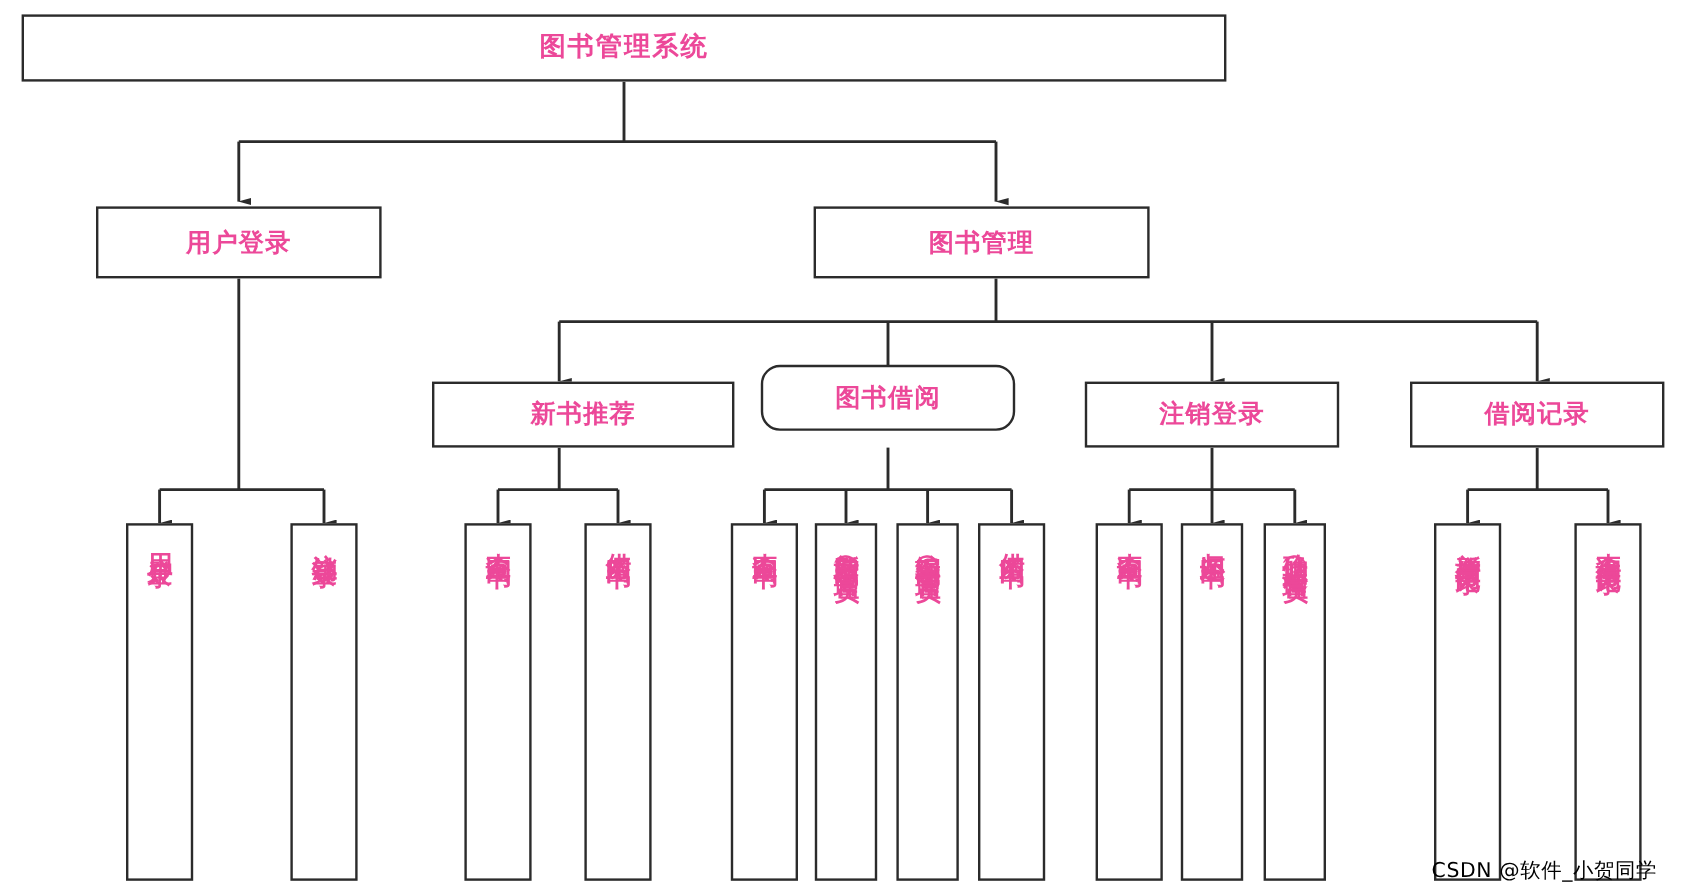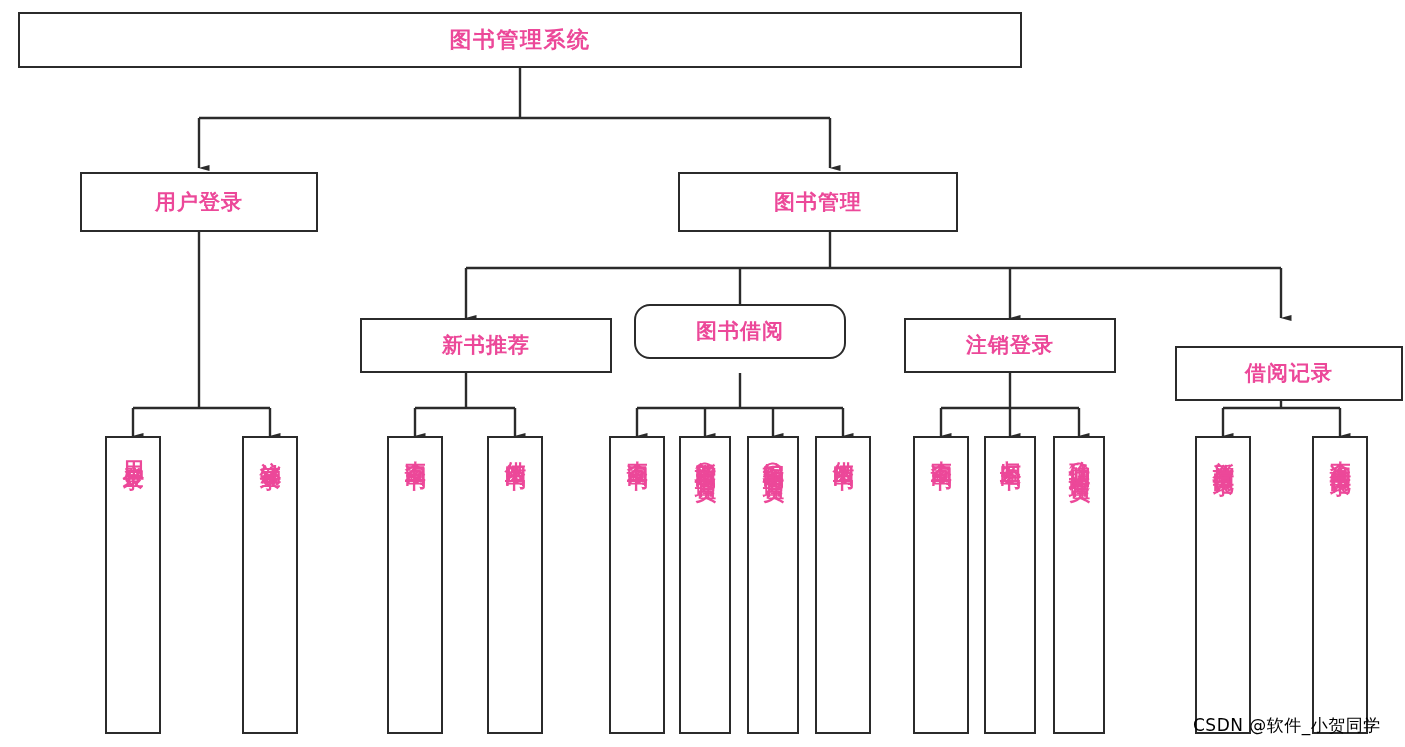--- a/index.html
+++ b/index.html
@@ -145,21 +145,21 @@
 
   <div class="node horiz" style="left:360px; top:318px; width:252px; height:55px;">
     <span class="label">新书推荐</span>
   </div>
   <div class="node horiz" style="left:634px; top:304px; width:212px; height:55px;border-radius:16px;">
     <span class="label">图书借阅</span>
   </div>
   <div class="node horiz" style="left:904px; top:318px; width:212px; height:55px;">
     <span class="label">注销登录</span>
   </div>
-  <div class="node horiz" style="left:1175px; top:318px; width:228px; height:55px;margin-top:28px;">
+  <div class="node horiz" style="left:1175px; top:318px; width:212px; height:55px;">
     <span class="label">借阅记录</span>
   </div>
 
   <div class="node vert" style="left:105px; top:436px; width:56px; height:298px;">
     <span class="label">用户登录</span>
   </div>
   <div class="node vert" style="left:242px; top:436px; width:56px; height:298px;">
     <span class="label">注销登录</span>
   </div>
 

